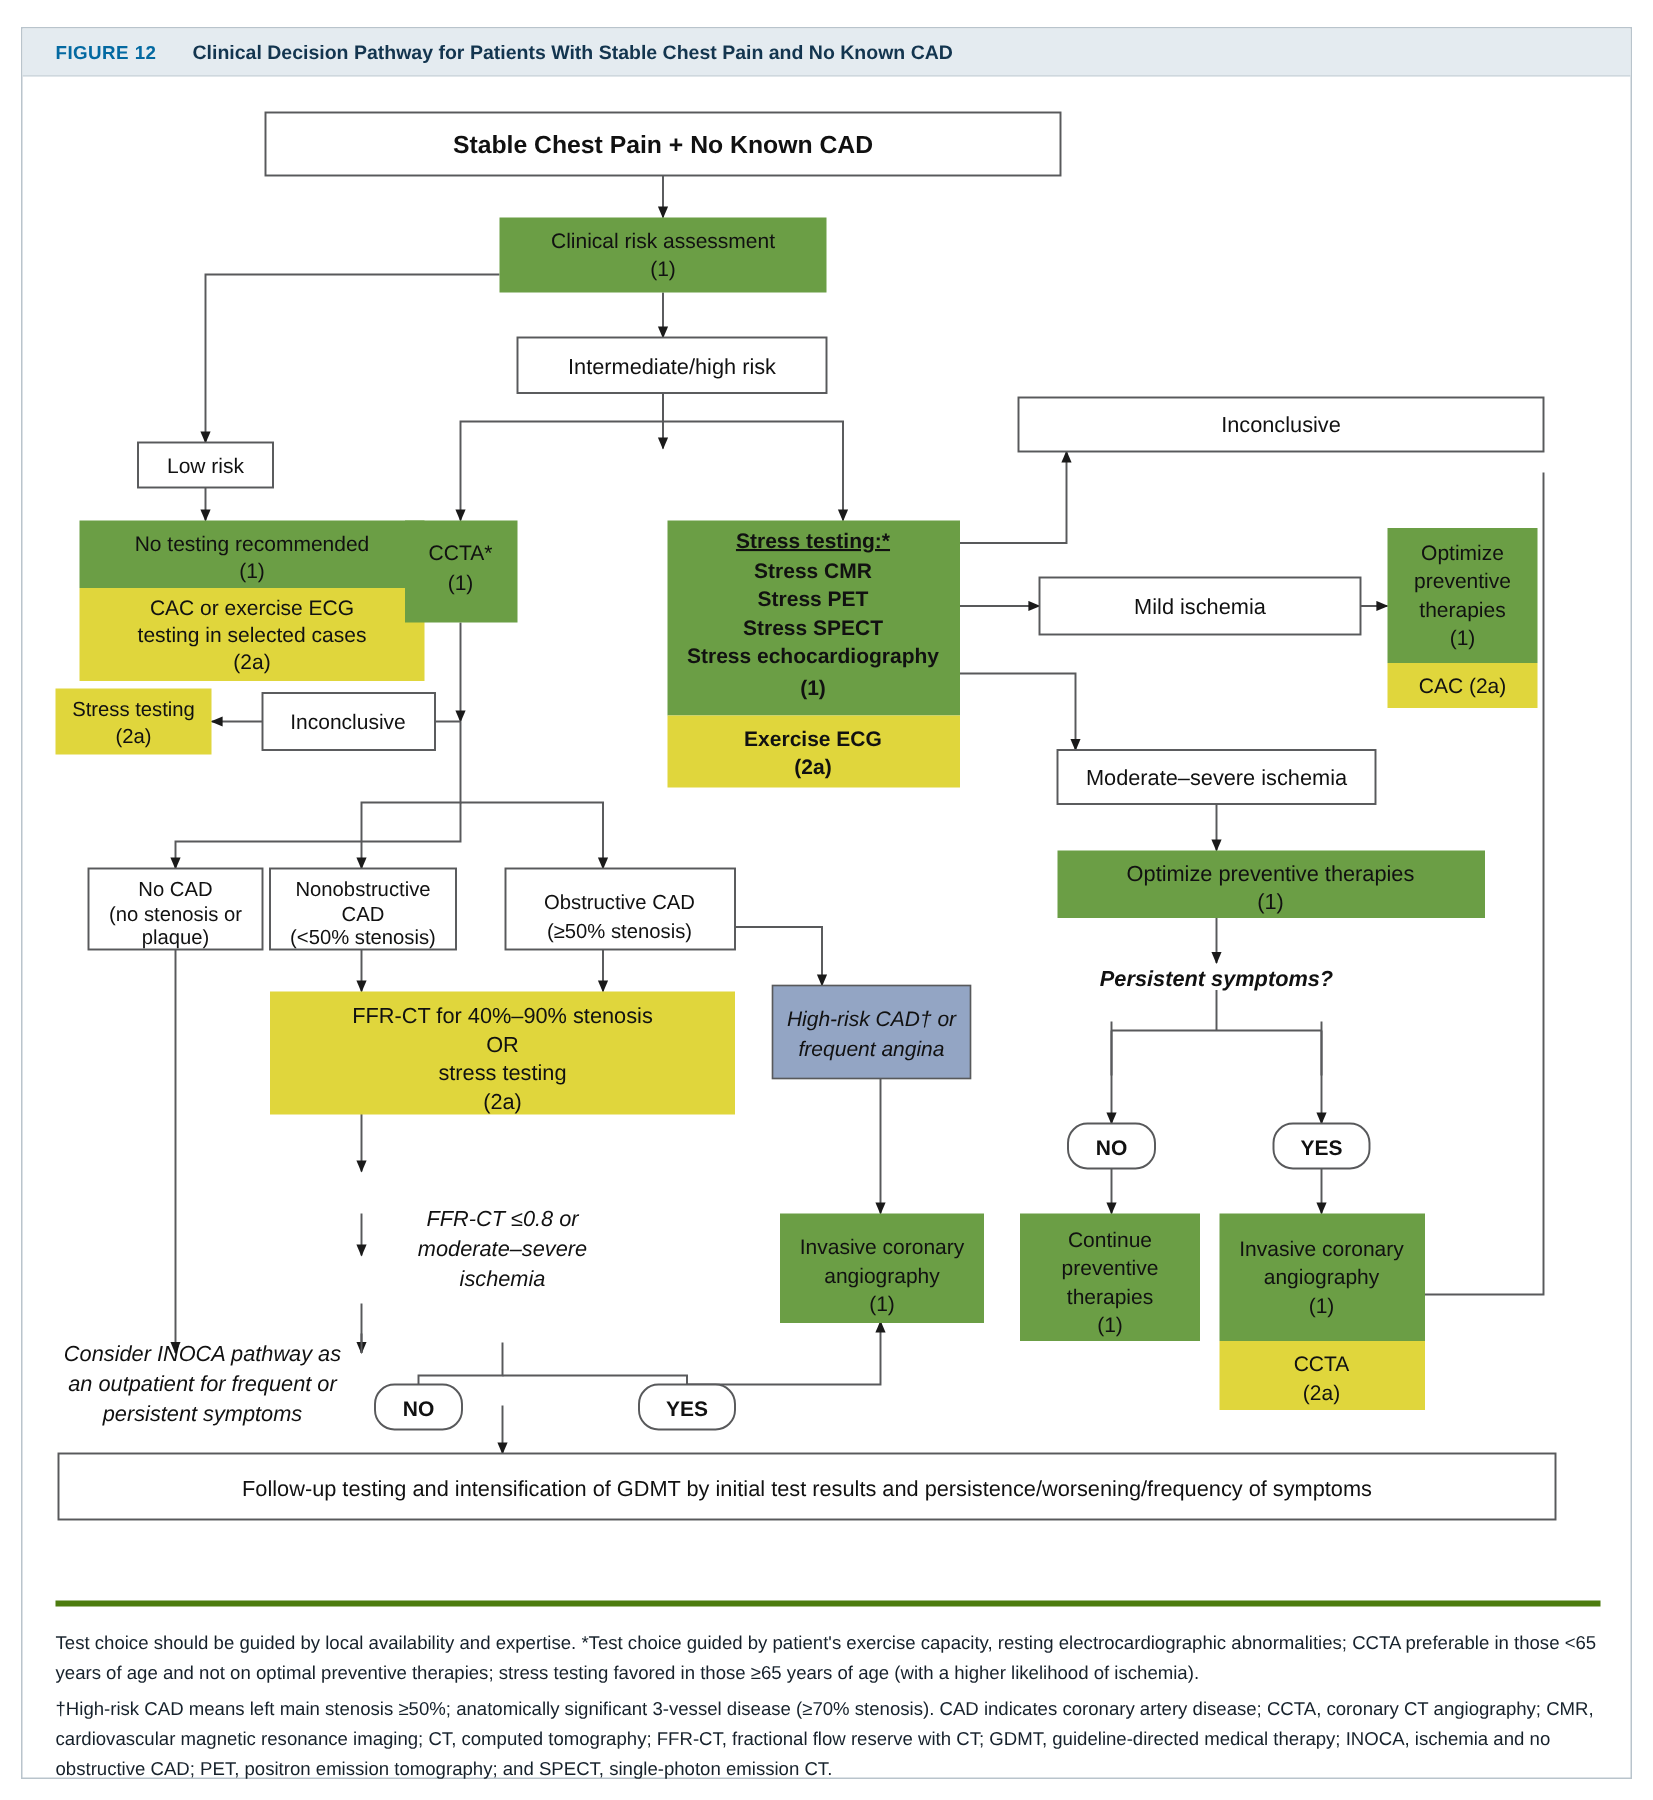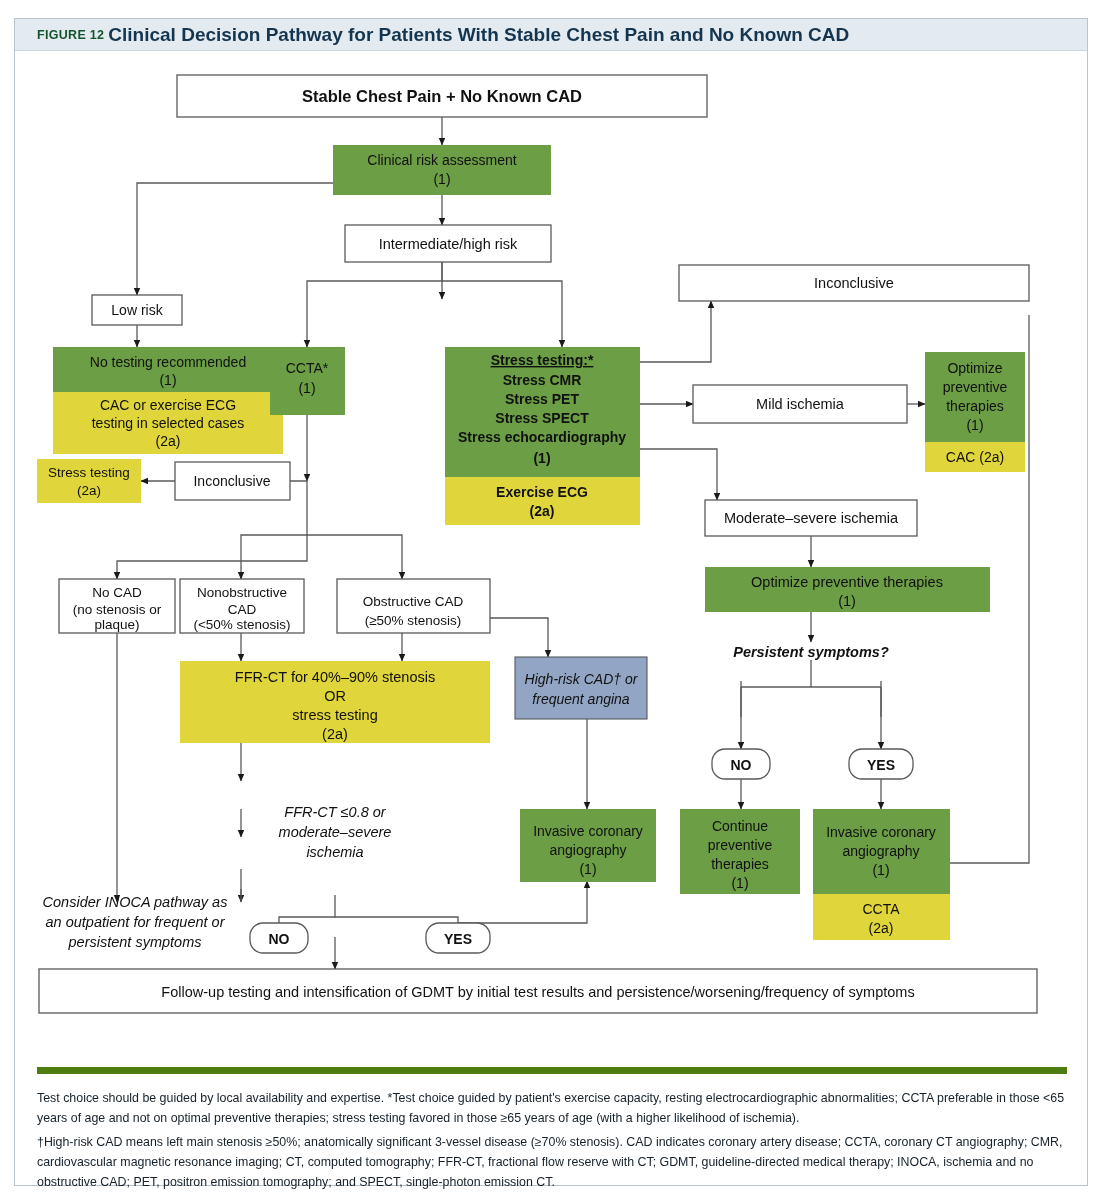--- a/index.html
+++ b/index.html
@@ -5,28 +5,28 @@
   html,body{margin:0;padding:0;background:#ffffff;}
   body{font-family:"Liberation Sans",sans-serif;}
   #page{position:relative;width:1102px;height:1200px;background:#ffffff;overflow:hidden;}
 
   .fig-outer{position:absolute;left:14px;top:18px;width:1074px;height:1168px;
              border:1px solid #b9c4cc;background:#ffffff;box-sizing:border-box;}
 
   .fig-header{position:absolute;left:0;top:0;width:100%;height:32px;
               background:#e4ebf0;border-bottom:1px solid #cfd8de;box-sizing:border-box;
               display:flex;align-items:center;padding-left:22px;}
-  .fig-tag{color:#14532d;font-weight:bold;font-size:12.5px;letter-spacing:.3px;margin-right:4px;}
-  .fig-title{color:#13354f;font-weight:bold;font-size:19px;}
+  .fig-tag{color:#0369a1;font-weight:bold;font-size:12.5px;letter-spacing:.3px;margin-right:24px;}
+  .fig-title{color:#13354f;font-weight:bold;font-size:13px;}
 
   .canvas-wrap{position:absolute;left:2px;top:38px;width:1042px;height:980px;}
   svg.flow{display:block;width:1042px;height:980px;}
 
   .footnote{position:absolute;left:22px;top:1048px;width:1030px;
-            border-top:7px solid #4d7c0f;padding-top:14px;box-sizing:border-box;}
+            border-top:4px solid #4d7c0f;padding-top:14px;box-sizing:border-box;}
   .footnote p{margin:0 0 4px 0;font-size:12.4px;line-height:1.62;color:#16212b;}
 
   
   svg.flow text{font-family:"Liberation Sans",sans-serif;fill:#111111;}
 </style>
 </head>
 <body>
 
 <div id="page">
   <div class="fig-outer">

